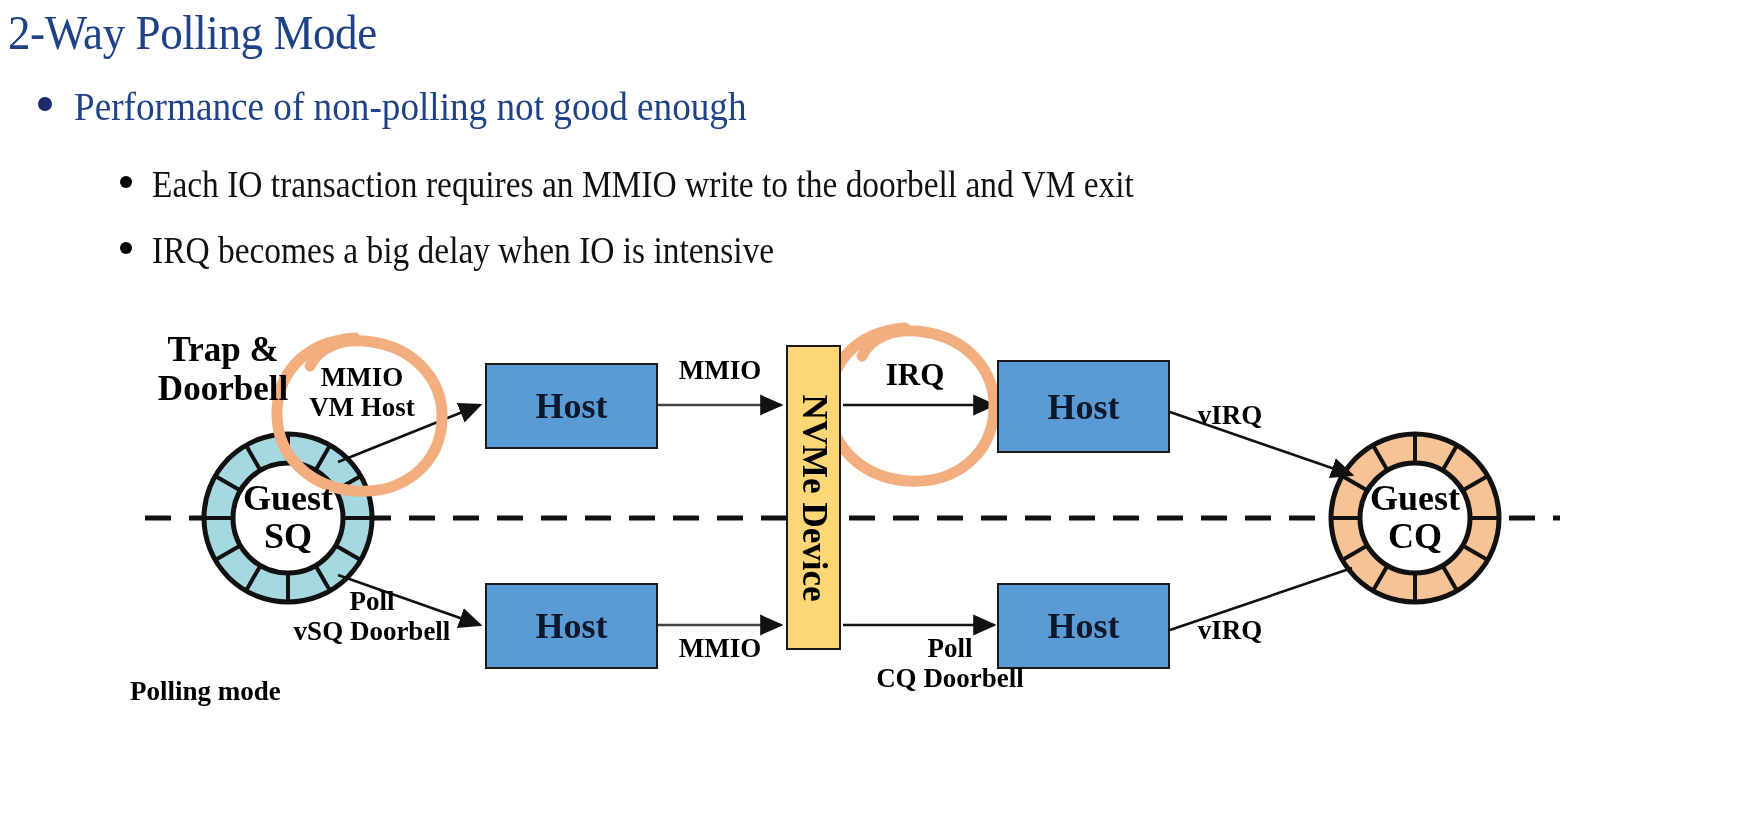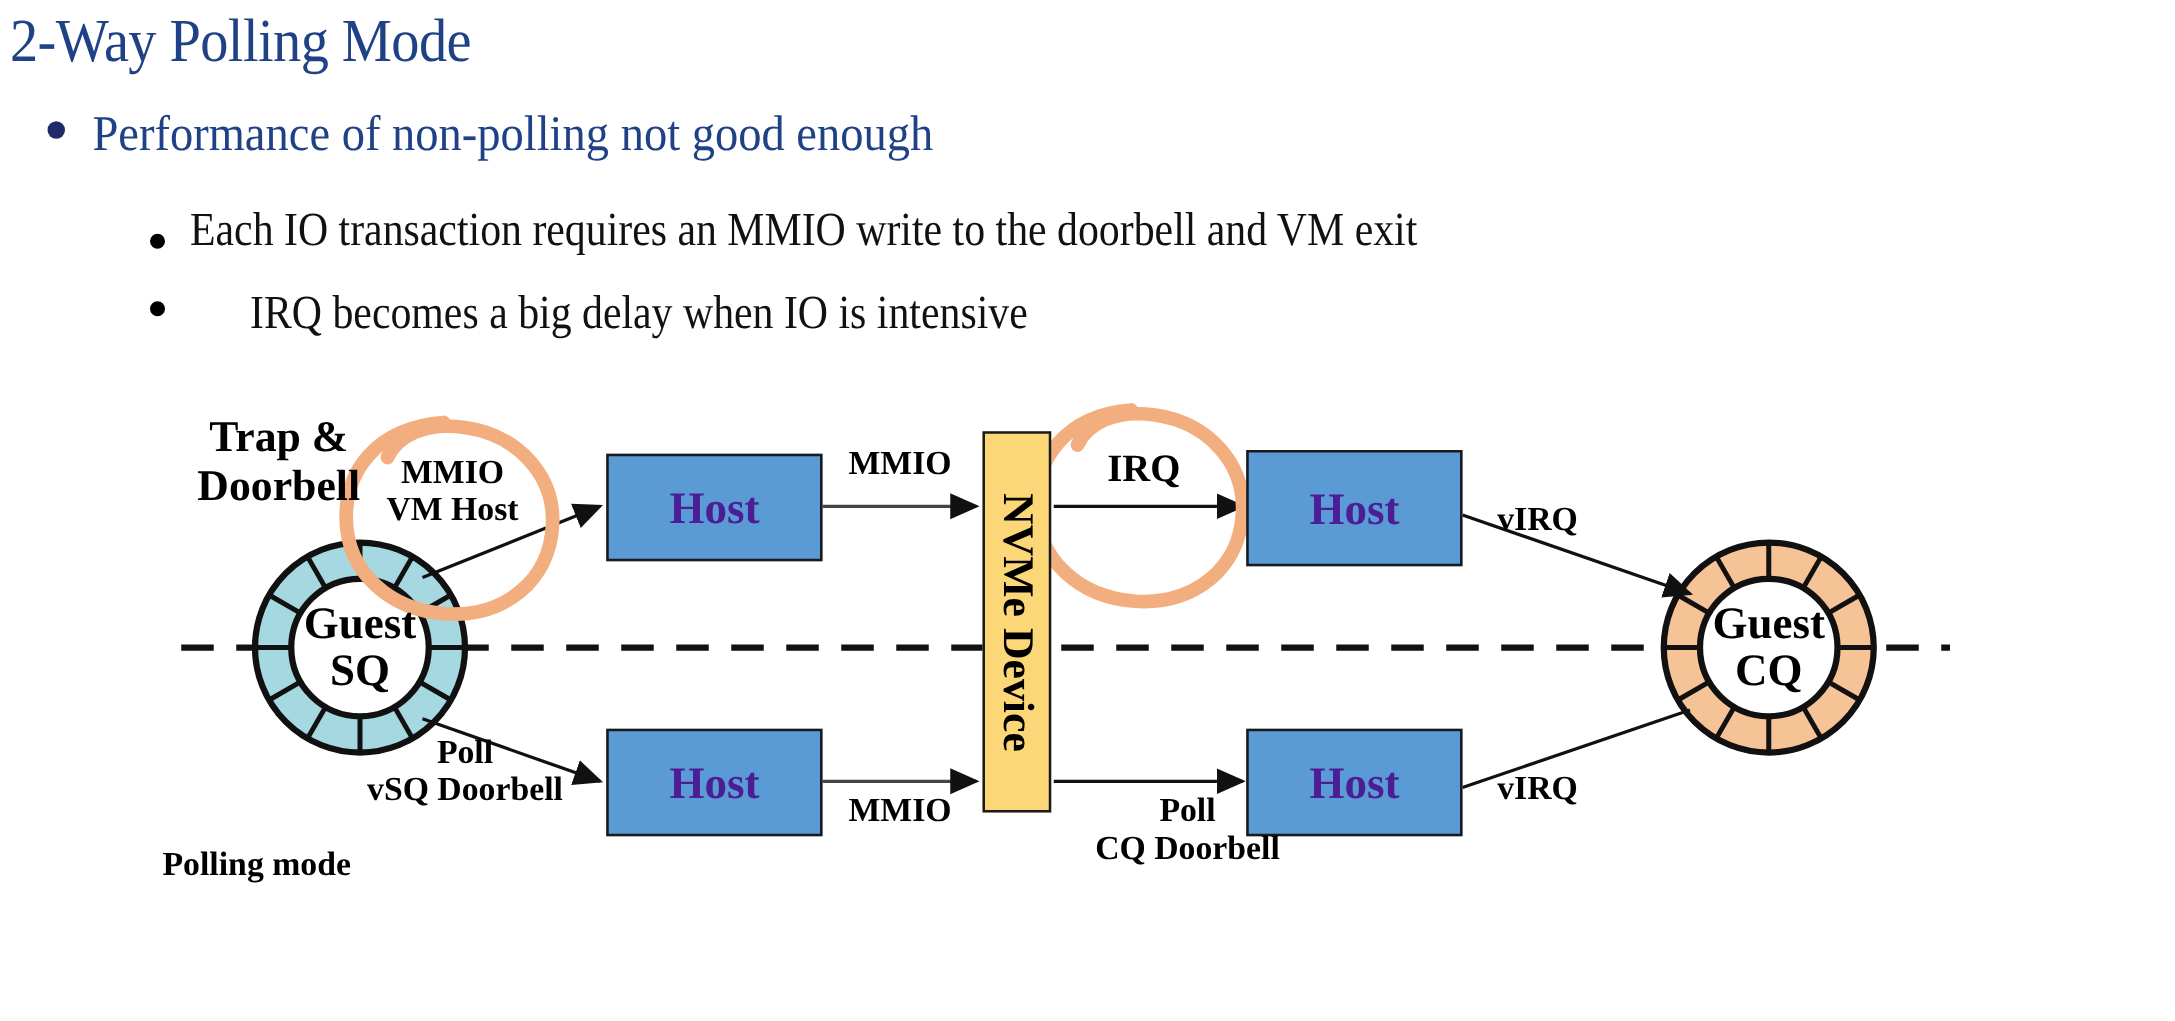--- a/index.html
+++ b/index.html
@@ -72,22 +72,22 @@
     border-radius: 50%;
     background: #000000;
     margin-right: 20px;
     position: relative;
     top: -9px;
   }
   .bullet-l2 .btext {
     transform: scaleX(0.88);
     transform-origin: left center;
   }
-  #bullet-l2-a { left: 120px; top: 160px; align-items: flex-end; }
-  #bullet-l2-b { left: 120px; top: 226px; gap: 48px; }
+  #bullet-l2-a { left: 120px; top: 160px; }
+  #bullet-l2-b { left: 120px; top: 226px; }
 
   
   #diagram {
     position: absolute;
     left: 0;
     top: 300px;
     width: 1740px;
     height: 460px;
   }
   #diagram svg { display: block; }
@@ -106,21 +106,21 @@
     position: absolute;
     background: #5B9BD5;
     border: 2px solid #1a1a1a;
     box-sizing: border-box;
     display: flex;
     align-items: center;
     justify-content: center;
     font-family: "Liberation Serif", "DejaVu Serif", serif;
     font-weight: bold;
     font-size: 36px;
-    color: #4c1d95;
+    color: #0f172a;
   }
 
   #nvme-box {
     position: absolute;
     left: 786px;
     top: 45px;
     width: 55px;
     height: 305px;
     background: #FCD777;
     border: 2px solid #1a1a1a;

